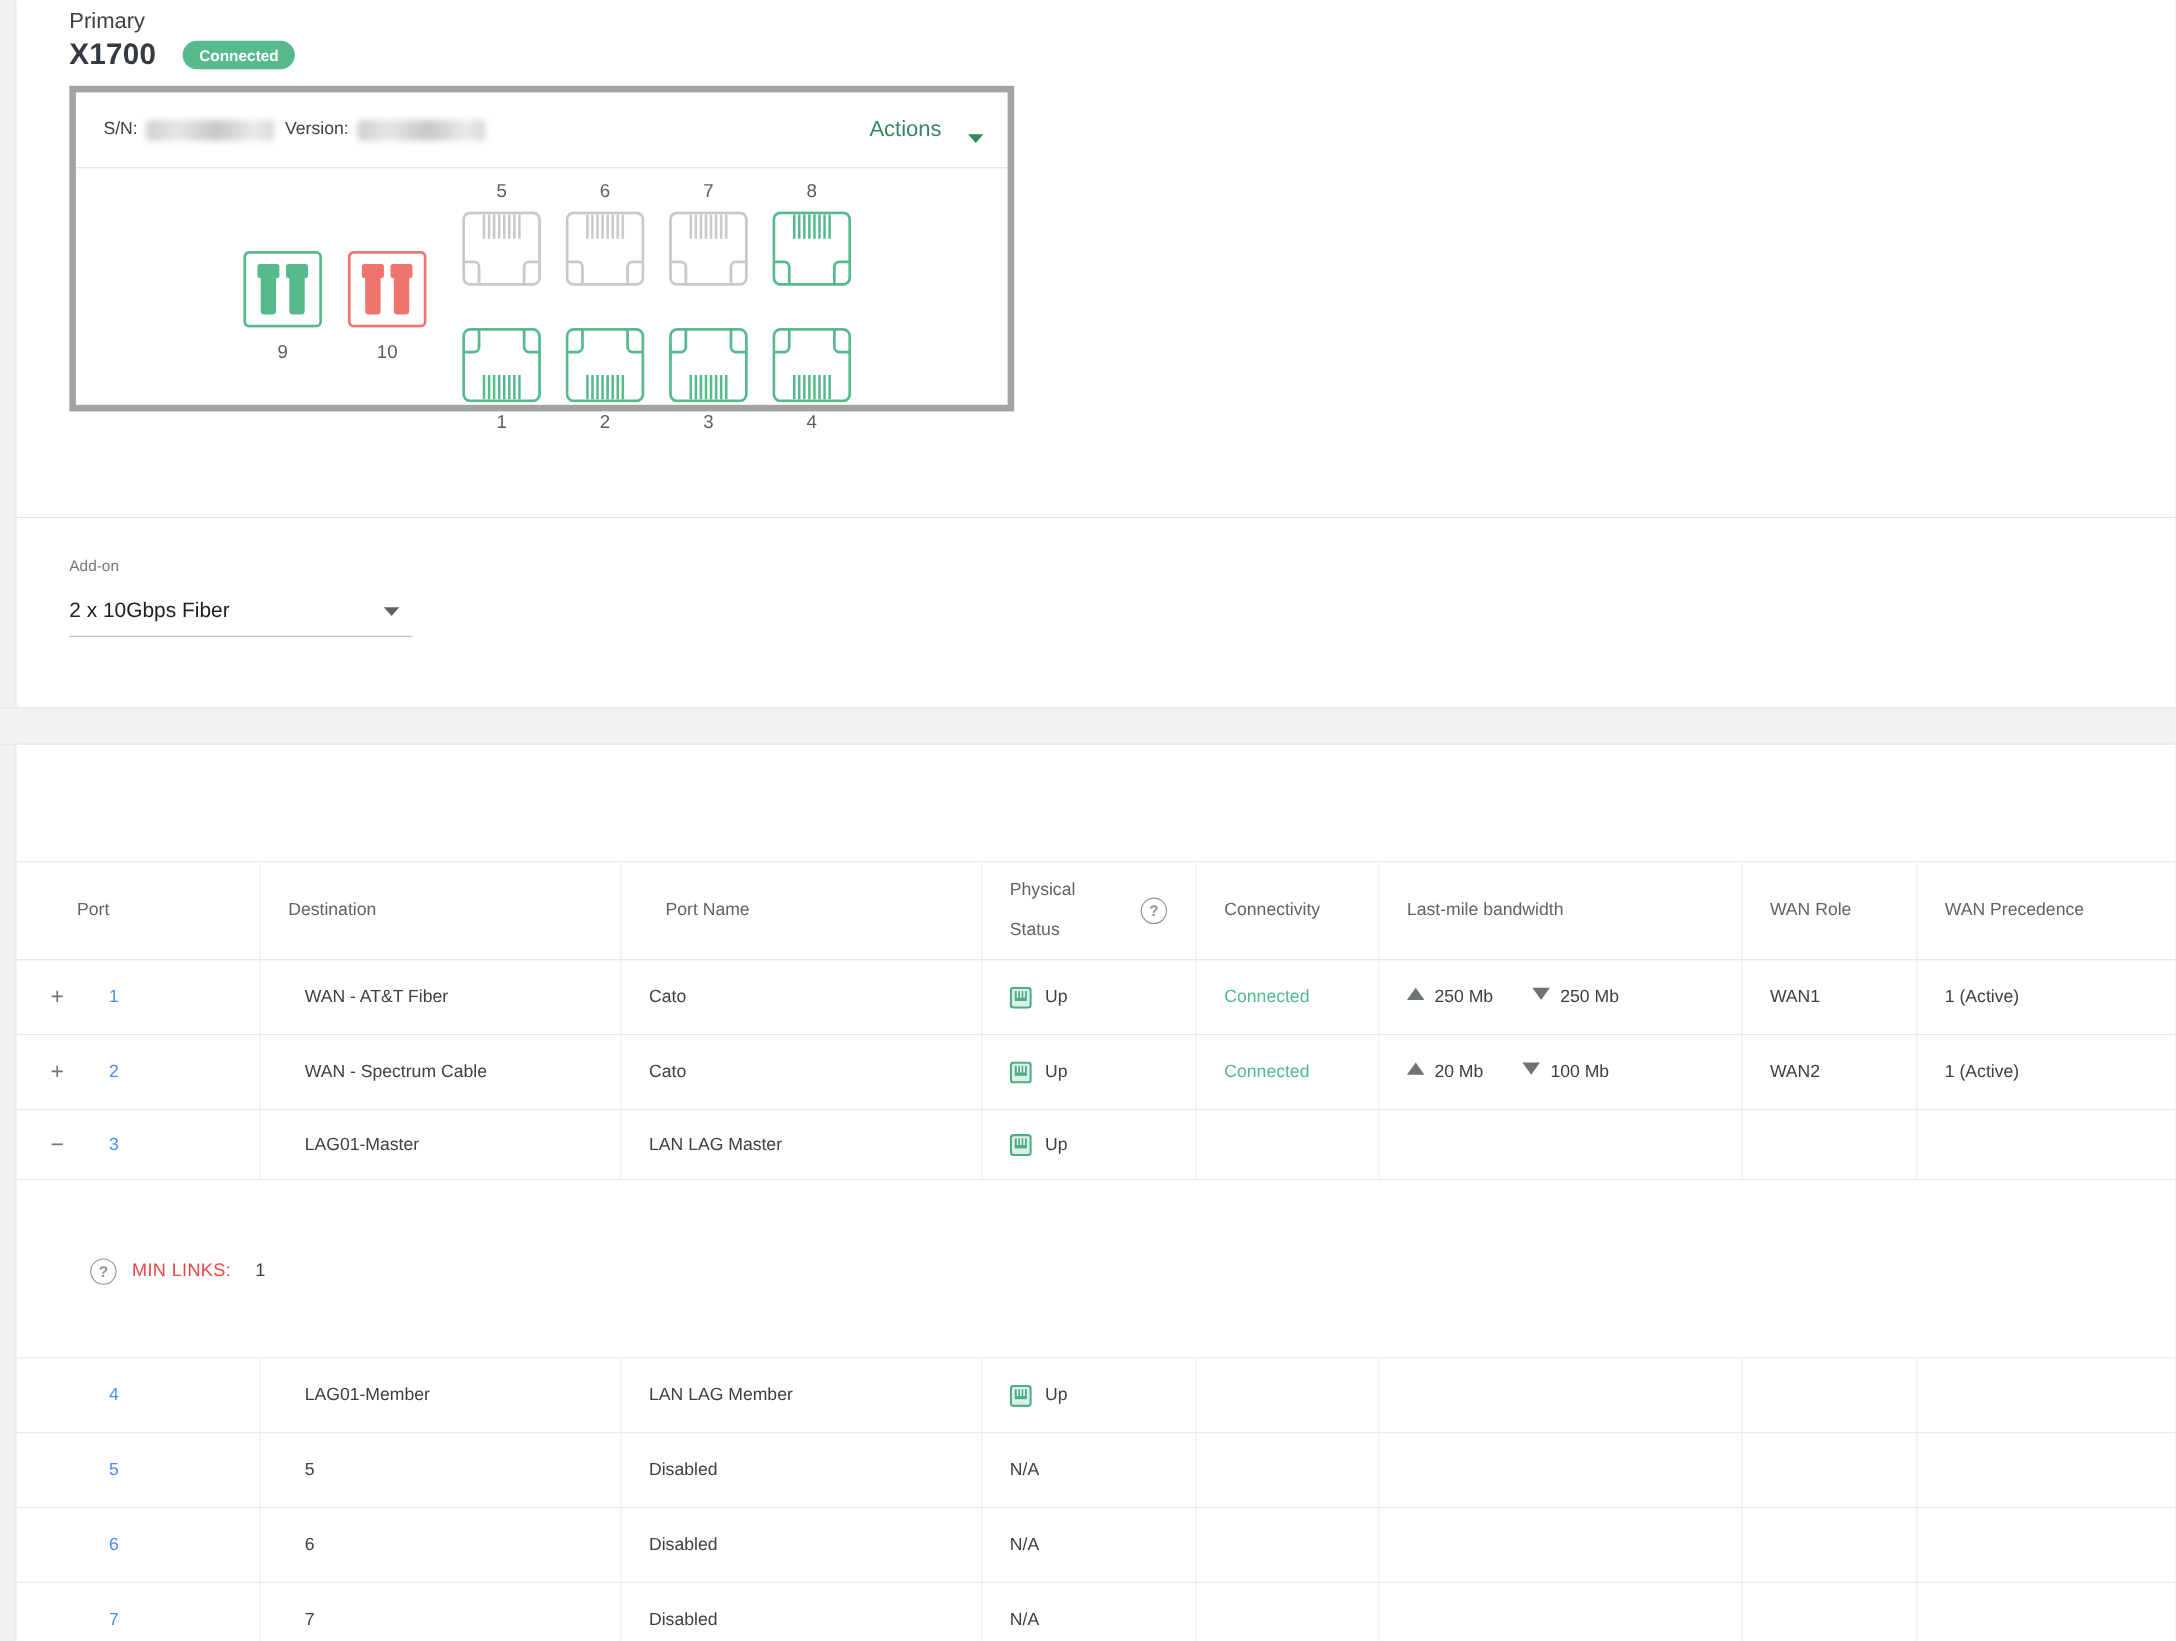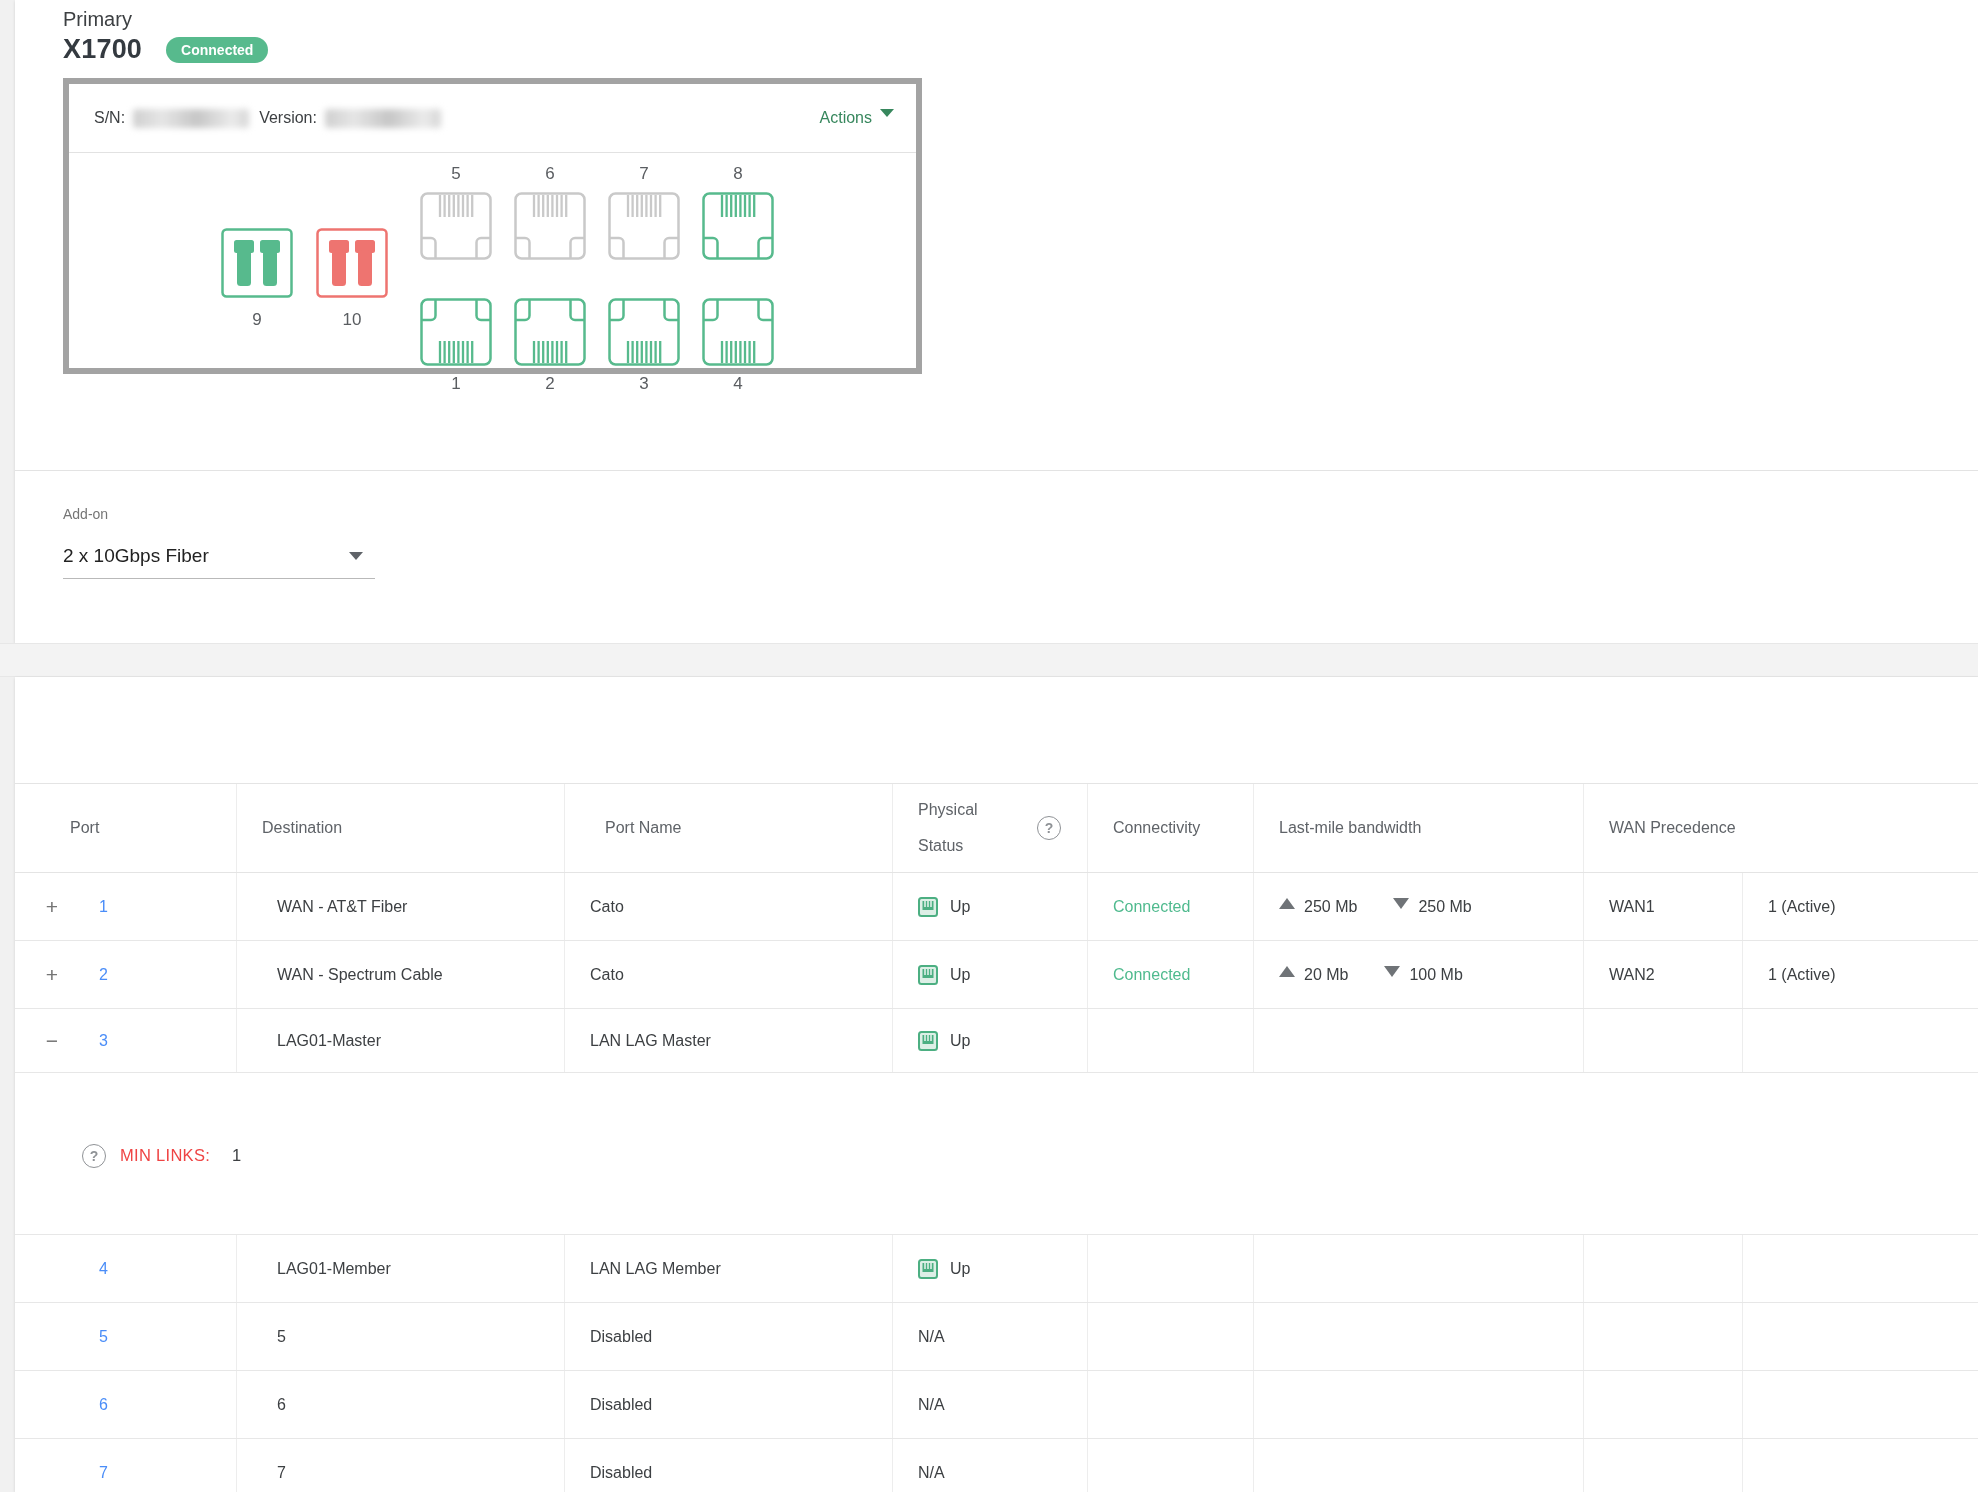--- a/index.html
+++ b/index.html
@@ -28,22 +28,22 @@
     border-radius:16px; padding:6px 15px; line-height:1; }
 
   .device-box { position:absolute; left:48px; top:78px; width:859px; height:296px;
     border:6px solid #a3a3a3; }
   .device-box-header { height:69px; border-bottom:1px solid #e2e2e2;
     display:flex; align-items:center; padding:0 22px 0 25px; }
   .sn-label, .ver-label { font-size:16px; color:#3d4043; }
   .blur-blob { height:19px; width:116px; border-radius:3px; margin:0 10px 0 8px;
     background:linear-gradient(90deg,#cfcfcf,#e6e6e6 25%,#c6c6c6 55%,#ebebeb 85%,#d6d6d6);
     filter:blur(3px); }
-  .actions-btn { margin-left:auto; display:flex; align-items:flex-start; gap:8px;
-    color:#37875d; font-size:16px; font-weight:500; cursor:pointer; }
+  .actions-btn { margin-left:auto; display:flex; align-items:flex-end; gap:24px;
+    color:#37875d; font-size:20px; font-weight:500; cursor:pointer; }
   .tri { width:0; height:0; border-left:7px solid transparent; border-right:7px solid transparent; }
   .tri-green { border-top:8px solid #37875d; }
   .tri-gray  { border-top:8px solid #5f6368; }
 
   
   .pd { position:absolute; }
   .port-label { position:absolute; width:72px; text-align:center; font-size:17px; color:#5a5d61; }
   .port-green { color:#57ba8d; }
   .port-gray  { color:#c9c9c9; }
   .port-red   { color:#ee7470; }
@@ -210,20 +210,21 @@
   <div class="thead">
     <div class="cell th-port">Port</div>
     <div class="cell">Destination</div>
     <div class="cell cell-name">Port Name</div>
     <div class="cell phys-head">
       <span class="phys-head-text">Physical Status</span>
       <span class="help-circle">?</span>
     </div>
     <div class="cell">Connectivity</div>
     <div class="cell">Last-mile bandwidth</div>
+    <div class="cell">WAN Role</div>
     <div class="cell">WAN Precedence</div>
   </div>
 
   <div class="trow">
     <div class="cell cell-port">
       <span class="expander">+</span>
       <span class="port-link">1</span>
     </div>
     <div class="cell cell-name">WAN - AT&amp;T Fiber</div>
     <div class="cell">Cato</div>

